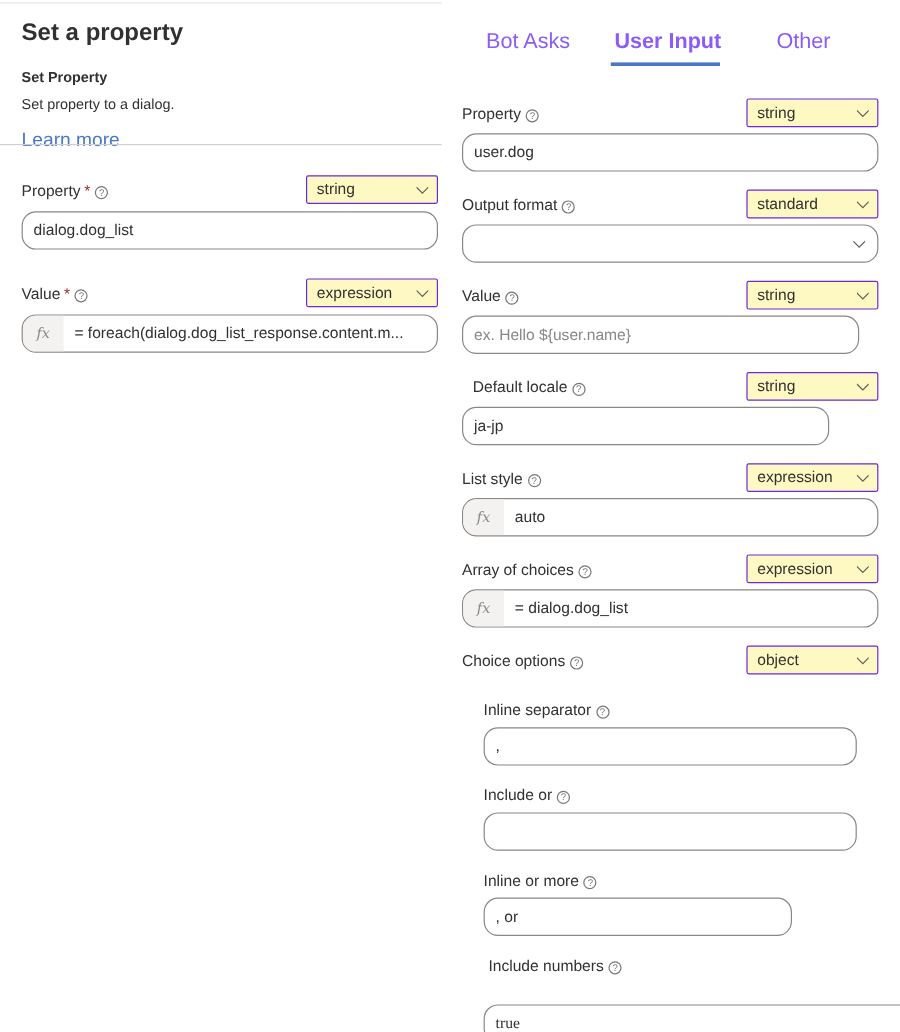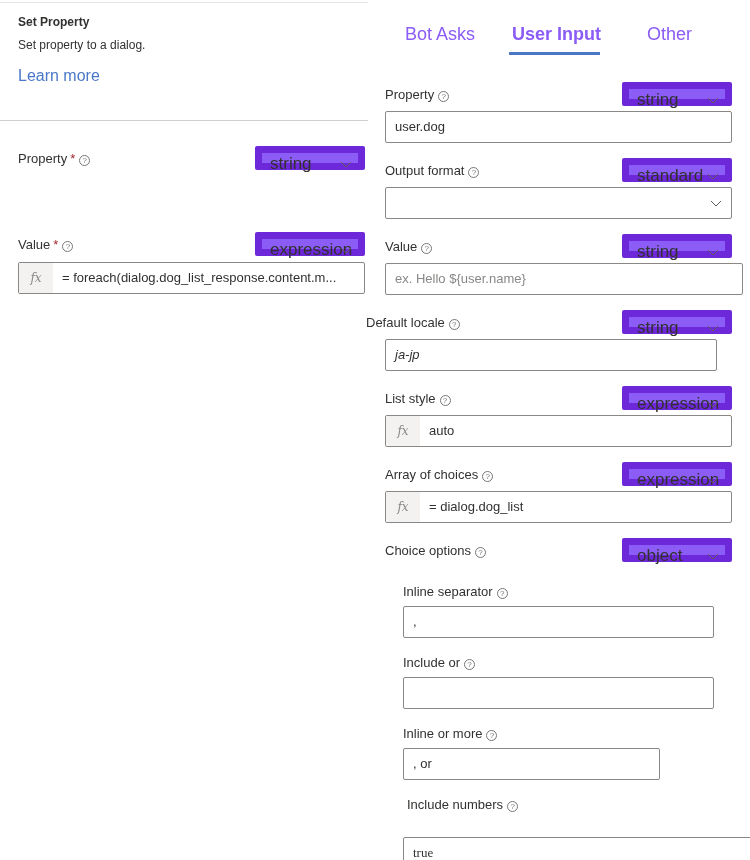--- a/index.html
+++ b/index.html
@@ -12,45 +12,45 @@
 
     
     .left {
       position: absolute; left: 0; top: 0; width: 368px; height: 860px;
     }
     .left .top-rule {
       position: absolute; left: 0; top: 2px; width: 368px; height: 1px; background: #e6e6e6;
     }
     .left .header { position: absolute; left: 18px; top: 14px; }
     .left .title { font-size: 20px; font-weight: 600; color: #323130; line-height: 26px; }
-    .left .subtitle { font-size: 12px; font-weight: 600; color: #323130; line-height: 16px; margin-top: 0; }
+    .left .subtitle { font-size: 12px; font-weight: 600; color: #323130; line-height: 16px; margin-top: 16px; }
     .left .desc { font-size: 12px; color: #323130; line-height: 16px; margin-top: 7px; }
     .left .learn { font-size: 16px; color: #4a78c7; line-height: 16px; margin-top: 15px; display: inline-block; cursor: pointer; }
     .left .sep {
       position: absolute; left: 0; top: 120px; width: 368px; height: 1px; background: #cfcfcf;
     }
     .field-label {
       position: absolute; font-size: 13px; color: #323130; line-height: 16px; white-space: nowrap;
     }
     .req { color: #a4262c; margin-left: 3px; }
     .help {
       display: inline-block; width: 11px; height: 11px; border: 1px solid #777; border-radius: 50%;
       font-size: 8px; line-height: 9px; text-align: center; color: #777; margin-left: 4px;
       vertical-align: 0px;
     }
     .type-select {
-      position: absolute; height: 24px; border: 7px solid #6d28d9; border-radius: 2px;
-      font-size: 17px; line-height: 22px; padding-left: 8px; color: #323130; background: #8b5cf6;
+      position: absolute; height: 24px; border: 1px solid #6d28d9; border-radius: 2px;
+      font-size: 13px; line-height: 22px; padding-left: 8px; color: #323130; background: #fef9c3;
       cursor: pointer;
     }
     .chev {
       position: absolute; right: 7px; top: 6px; width: 10px; height: 10px;
     }
     .text-input {
-      position: absolute; height: 32px; border: 1px solid #8a8886; border-radius: 2px;
+      position: absolute; height: 32px; border: 1px solid #8a8886; border-radius: 12px;
       font-size: 13px; line-height: 30px; padding-left: 9px; color: #323130; background: #fff;
       white-space: nowrap; overflow: hidden; cursor: text;
     }
     .text-input.placeholder { color: #8a8886; }
     .fx-input { padding-left: 12px; }
     .fx-box {
       position: absolute; left: 0; top: 0; width: 34px; height: 30px; background: #f3f2f1;
       font-family: "DejaVu Serif", serif; font-style: italic; font-size: 12px; color: #8a8886;
       text-align: center; line-height: 30px;
     }
@@ -68,34 +68,38 @@
     }
   </style>
 </head>
 <body>
 
 <div class="root">
 
   <div class="left">
     <div class="top-rule"></div>
     <div class="header">
+      <div class="title">Set a property</div>
       <div class="subtitle">Set Property</div>
       <div class="desc">Set property to a dialog.</div>
       <a class="learn">Learn more</a>
     </div>
     <div class="sep"></div>
 
     <div class="field-label" style="left:18px; top:151px;">
       <span>Property</span><span class="req">*</span><span class="help">?</span>
     </div>
     <div class="type-select" style="left:255px; top:146px; width:110px;">
       <span>string</span>
       <svg class="chev" viewBox="0 0 10 10">
           <polyline points="0,3 5,8 10,3" fill="none" stroke="#605e5c" stroke-width="1"></polyline>
         </svg>
+    </div>
+    <div class="text-input" style="left:18px; top:176px; width:347px;">
+      <span>dialog.dog_list</span>
     </div>
 
     <div class="field-label" style="left:18px; top:237px;">
       <span>Value</span><span class="req">*</span><span class="help">?</span>
     </div>
     <div class="type-select" style="left:255px; top:232px; width:110px;">
       <span>expression</span>
       <svg class="chev" viewBox="0 0 10 10">
           <polyline points="0,3 5,8 10,3" fill="none" stroke="#605e5c" stroke-width="1"></polyline>
         </svg>
@@ -146,34 +150,34 @@
 
     <div class="field-label" style="left:385px; top:239px;">
       <span>Value</span><span class="help">?</span>
     </div>
     <div class="type-select" style="left:622px; top:234px; width:110px;">
       <span>string</span>
       <svg class="chev" viewBox="0 0 10 10">
           <polyline points="0,3 5,8 10,3" fill="none" stroke="#605e5c" stroke-width="1"></polyline>
         </svg>
     </div>
-    <div class="text-input placeholder" style="left:385px; top:263px; width:358px;">
+    <div class="text-input placeholder" style="left:385px; top:263px; width:331px;">
       <span>ex. Hello ${user.name}</span>
     </div>
 
-    <div class="field-label" style="left:366px; top:315px;">
+    <div class="field-label" style="left:394px; top:315px;">
       <span>Default locale</span><span class="help">?</span>
     </div>
     <div class="type-select" style="left:622px; top:310px; width:110px;">
       <span>string</span>
       <svg class="chev" viewBox="0 0 10 10">
           <polyline points="0,3 5,8 10,3" fill="none" stroke="#605e5c" stroke-width="1"></polyline>
         </svg>
     </div>
-    <div class="text-input" style="left:385px; top:339px; width:332px;font-style:italic;">
+    <div class="text-input" style="left:385px; top:339px; width:306px;">
       <span>ja-jp</span>
     </div>
 
     <div class="field-label" style="left:385px; top:391px;">
       <span>List style</span><span class="help">?</span>
     </div>
     <div class="type-select" style="left:622px; top:386px; width:110px;">
       <span>expression</span>
       <svg class="chev" viewBox="0 0 10 10">
           <polyline points="0,3 5,8 10,3" fill="none" stroke="#605e5c" stroke-width="1"></polyline>

